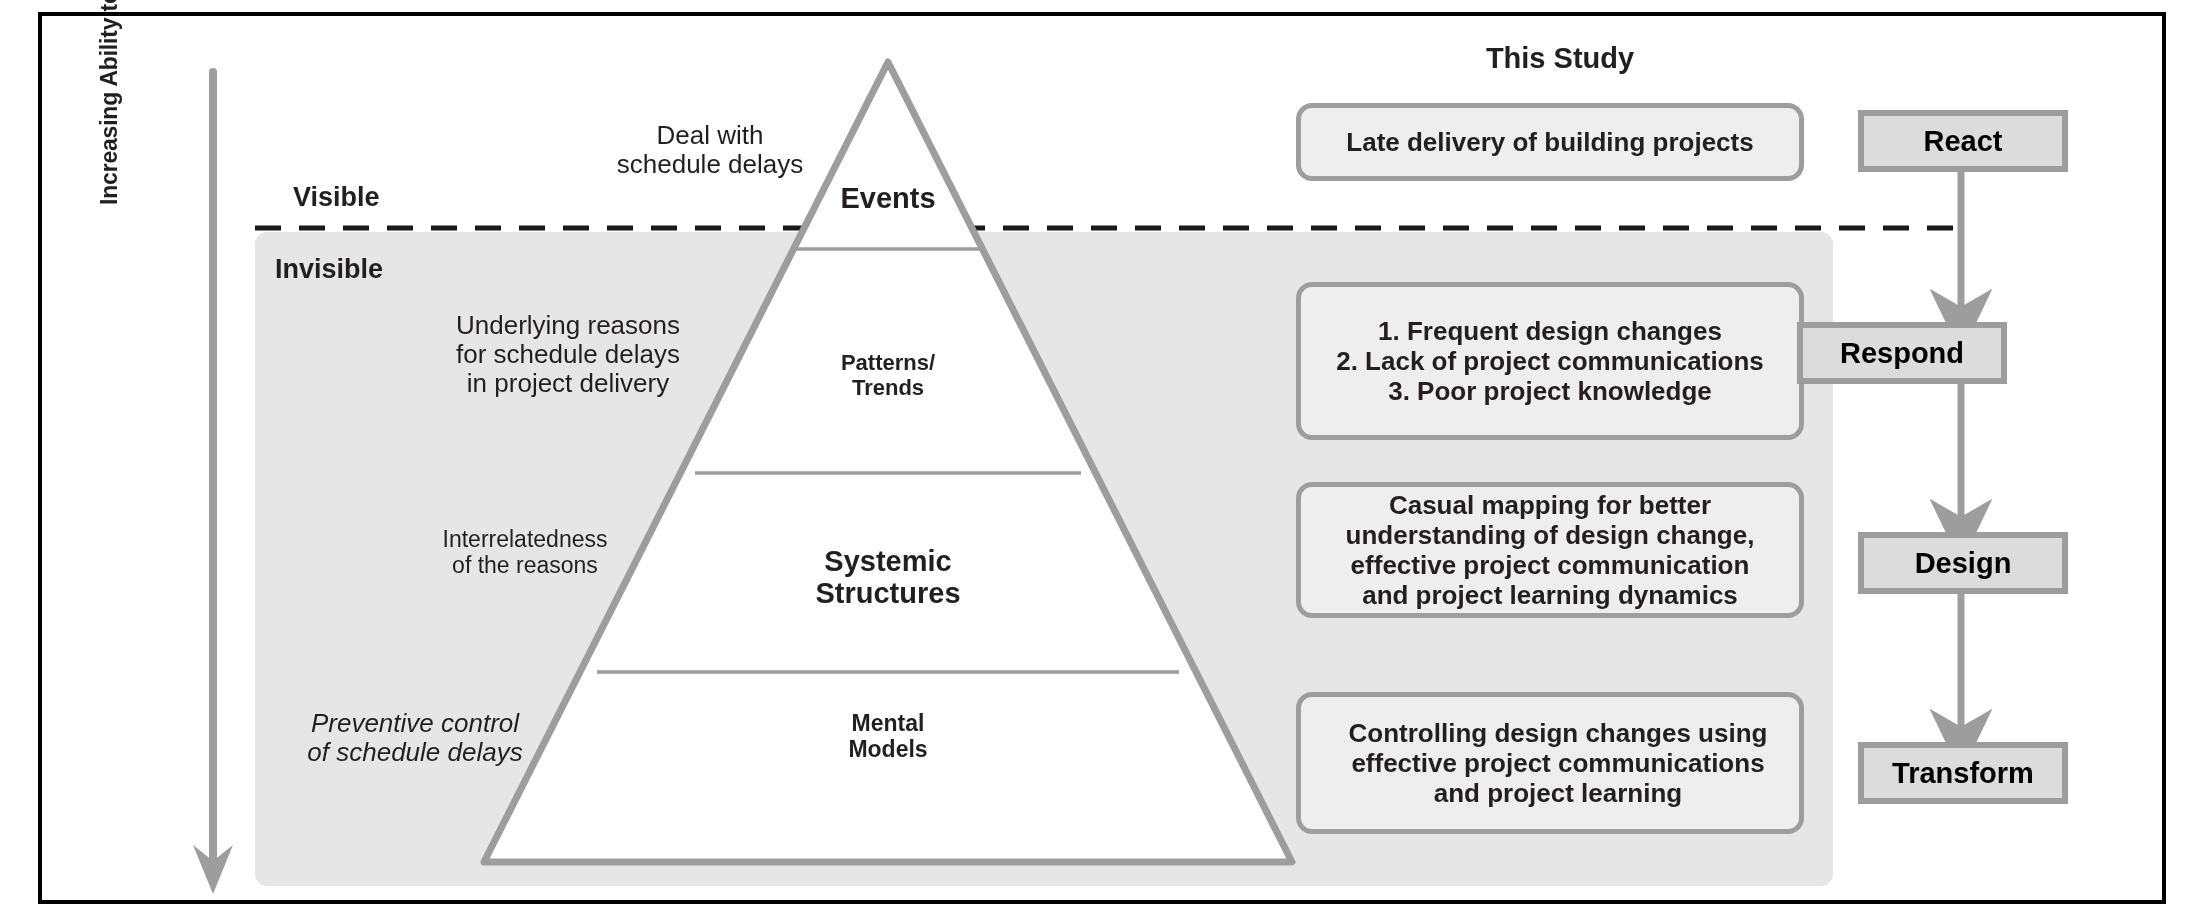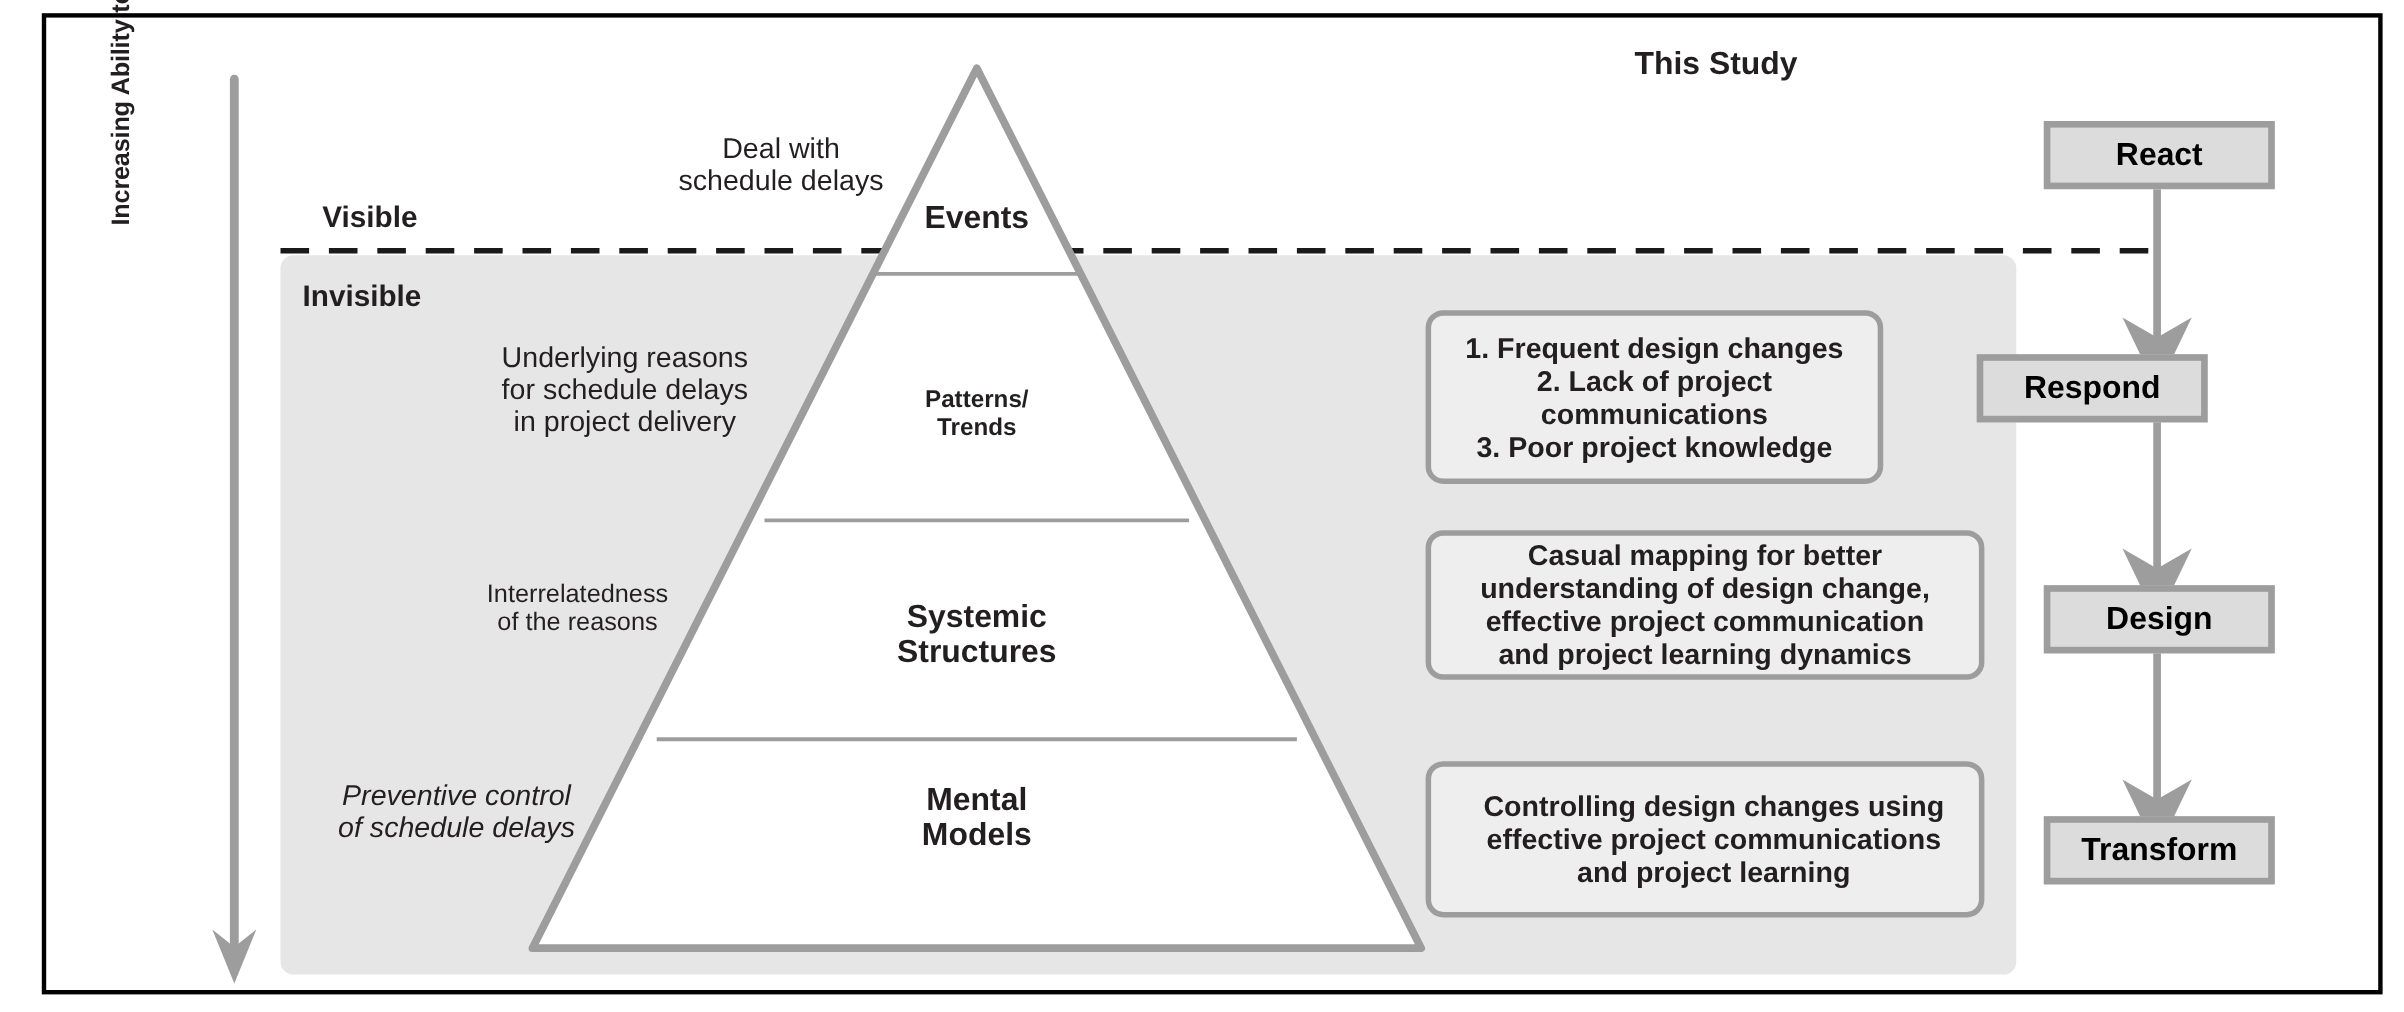--- a/index.html
+++ b/index.html
@@ -136,24 +136,25 @@
   <div class="lbl ctr" style="left: 375px; top: 527px; width: 300px; font-size: 23px; white-space: pre-line;">Interrelatedness
 of the reasons</div>
   <div class="lbl ctr" style="left: 265px; top: 709px; width: 300px; font-size: 26px; white-space: pre-line; font-style: italic;">Preventive control
 of schedule delays</div>
 
   <div class="lbl bold ctr" style="left:788px; top:182px; width:200px; font-size:29px;">Events</div>
   <div class="lbl bold ctr" style="left: 768px; top: 351px; width: 240px; font-size: 22px; white-space: pre-line;">Patterns/
 Trends</div>
   <div class="lbl bold ctr" style="left: 758px; top: 545px; width: 260px; font-size: 29px; white-space: pre-line;">Systemic
 Structures</div>
-  <div class="lbl bold ctr" style="left: 768px; top: 711px; width: 240px; font-size: 29px; white-space: pre-line;">Mental
+  <div class="lbl bold ctr" style="left: 768px; top: 711px; width: 240px; font-size: 23px; white-space: pre-line;">Mental
 Models</div>
 
-  <div class="study-box" style="left: 1296px; top: 282px; width: 416px; height: 158px; white-space: pre-line;">1. Frequent design changes
+  <div class="study-box" style="left:1296px; top:103px; width:508px; height:78px;">Late delivery of building projects</div>
+  <div class="study-box" style="left: 1296px; top: 282px; width: 508px; height: 158px; white-space: pre-line;">1. Frequent design changes
 2. Lack of project communications
 3. Poor project knowledge</div>
   <div class="study-box" style="left: 1296px; top: 482px; width: 508px; height: 136px; white-space: pre-line;">Casual mapping for better
 understanding of design change,
 effective project communication
 and project learning dynamics</div>
   <div class="study-box" style="left: 1296px; top: 692px; width: 508px; height: 142px; white-space: pre-line; padding-left: 16px;">Controlling design changes using
 effective project communications
 and project learning</div>
 

